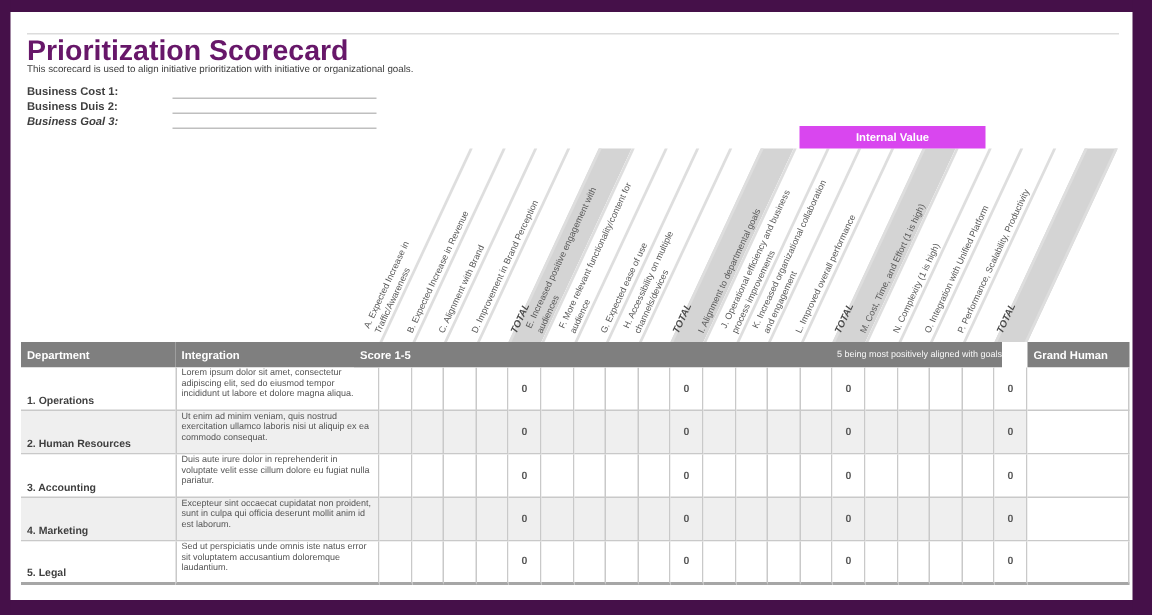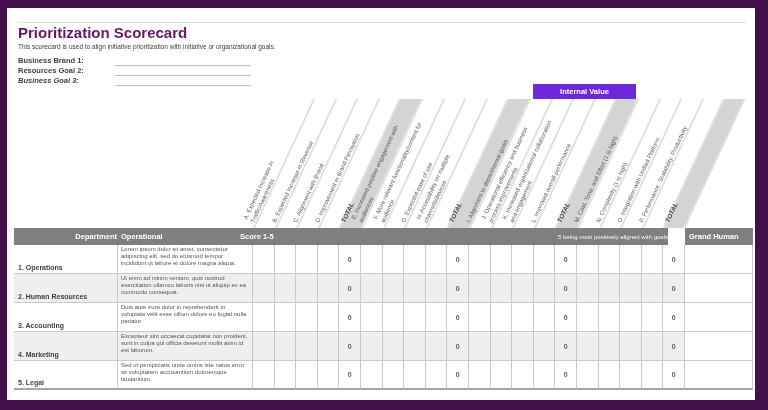--- a/index.html
+++ b/index.html
@@ -2,21 +2,21 @@
 <html><head>
 <meta charset="utf-8">
 <style>
   html,body{margin:0;padding:0;background:#fff;}
   #canvas{
     position:relative;width:768px;height:410px;background:#ffffff;overflow:hidden;
     font-family:"Liberation Sans", sans-serif;
   }
   .frame-bar{position:absolute;background:#451049;z-index:10;}
   .rule{position:absolute;border-bottom:1px solid #dcdcdc;}
-  .title{position:absolute;left:18px;top:24px;font-size:15px;font-weight:bold;color:#671769;}
+  .title{position:absolute;left:18px;top:24px;font-size:19px;font-weight:bold;color:#671769;}
   .subtitle{position:absolute;left:18px;top:43px;font-size:6.5px;color:#3c3c3c;}
   .goal-label{position:absolute;left:18px;font-size:7.5px;font-weight:bold;color:#3f3f3f;}
   .goal-line{position:absolute;left:115px;width:136px;height:9px;border-bottom:1px solid #bfbfbf;background:transparent;}
   .band{position:absolute;top:84px;height:15px;display:flex;align-items:center;justify-content:center;
         color:#fff;font-weight:bold;font-size:7.5px;z-index:3;}
   .stripe{position:absolute;top:99px;height:129px;background:#fff;border-left:2px solid #dedede;
           transform:skewX(-25deg);transform-origin:0 100%;z-index:1;box-sizing:border-box;}
   .stripe.total{background:#d4d4d4;}
   .stripe.last{border-right:2px solid #dedede;}
   .diag{position:absolute;transform-origin:0 0;transform:rotate(-65deg) translateY(-100%);
@@ -36,41 +36,41 @@
 </head>
 <body>
 
 <div id="canvas">
 
   <div class="rule" style="left:18px;top:22px;width:728px;"></div>
 
   <div class="title">Prioritization Scorecard</div>
   <div class="subtitle">This scorecard is used to align initiative prioritization with initiative or organizational goals.</div>
 
-  <div class="goal-label" style="top:56px;">Business Brand 1:</div>
-  <div class="goal-label" style="top:66px;">Resources Goal 2:</div>
+  <div class="goal-label" style="top:56px;">Business Cost 1:</div>
+  <div class="goal-label" style="top:66px;">Business Duis 2:</div>
   <div class="goal-label" style="top:76px;font-style:italic;">Business Goal 3:</div>
   <div class="goal-line" style="top:56px;"></div>
   <div class="goal-line" style="top:66px;"></div>
   <div class="goal-line" style="top:76px;"></div>
 
-  <div class="th" style="left:14px;width:103px;justify-content:flex-end;">
+  <div class="th" style="left:14px;width:103px;">
     <span>Department</span>
   </div>
   <div class="th" style="left:117px;width:136px;">
-    <span>Operational</span>
+    <span>Integration</span>
   </div>
   <div class="th" style="left:236px;width:432px;justify-content:space-between;">
     <span>Score 1-5</span>
     <span class="note">5 being most positively aligned with goals</span>
   </div>
   <div class="th" style="left:685px;width:68px;">
     <span>Grand Human</span>
   </div>
-    <div class="band" style="left: 533px; width: 103px; background: #6d28d9;">Internal Value</div>
+    <div class="band" style="left: 533px; width: 124px; background: #d946ef;">Internal Value</div>
     <div class="stripe" style="left: 253px; width: 21.6px; height: 129px;"></div>
     <div class="diag" style="left: 256px; top: 224px;">A. Expected Increase in Traffic/Awareness</div>
     <div class="stripe" style="left: 274.6px; width: 21.6px; height: 129px;"></div>
     <div class="diag" style="left: 277.6px; top: 224px;">B. Expected Increase in Revenue</div>
     <div class="stripe" style="left: 296.2px; width: 21.6px; height: 129px;"></div>
     <div class="diag" style="left: 299.2px; top: 224px;">C. Alignment with Brand</div>
     <div class="stripe" style="left: 317.8px; width: 21.6px; height: 129px;"></div>
     <div class="diag" style="left: 320.8px; top: 224px;">D. Improvement in Brand Perception</div>
     <div class="stripe total" style="left: 339.4px; width: 21.6px; height: 129px;"></div>
     <div class="diag total-label" style="left: 347.4px; top: 224px;">TOTAL</div>

